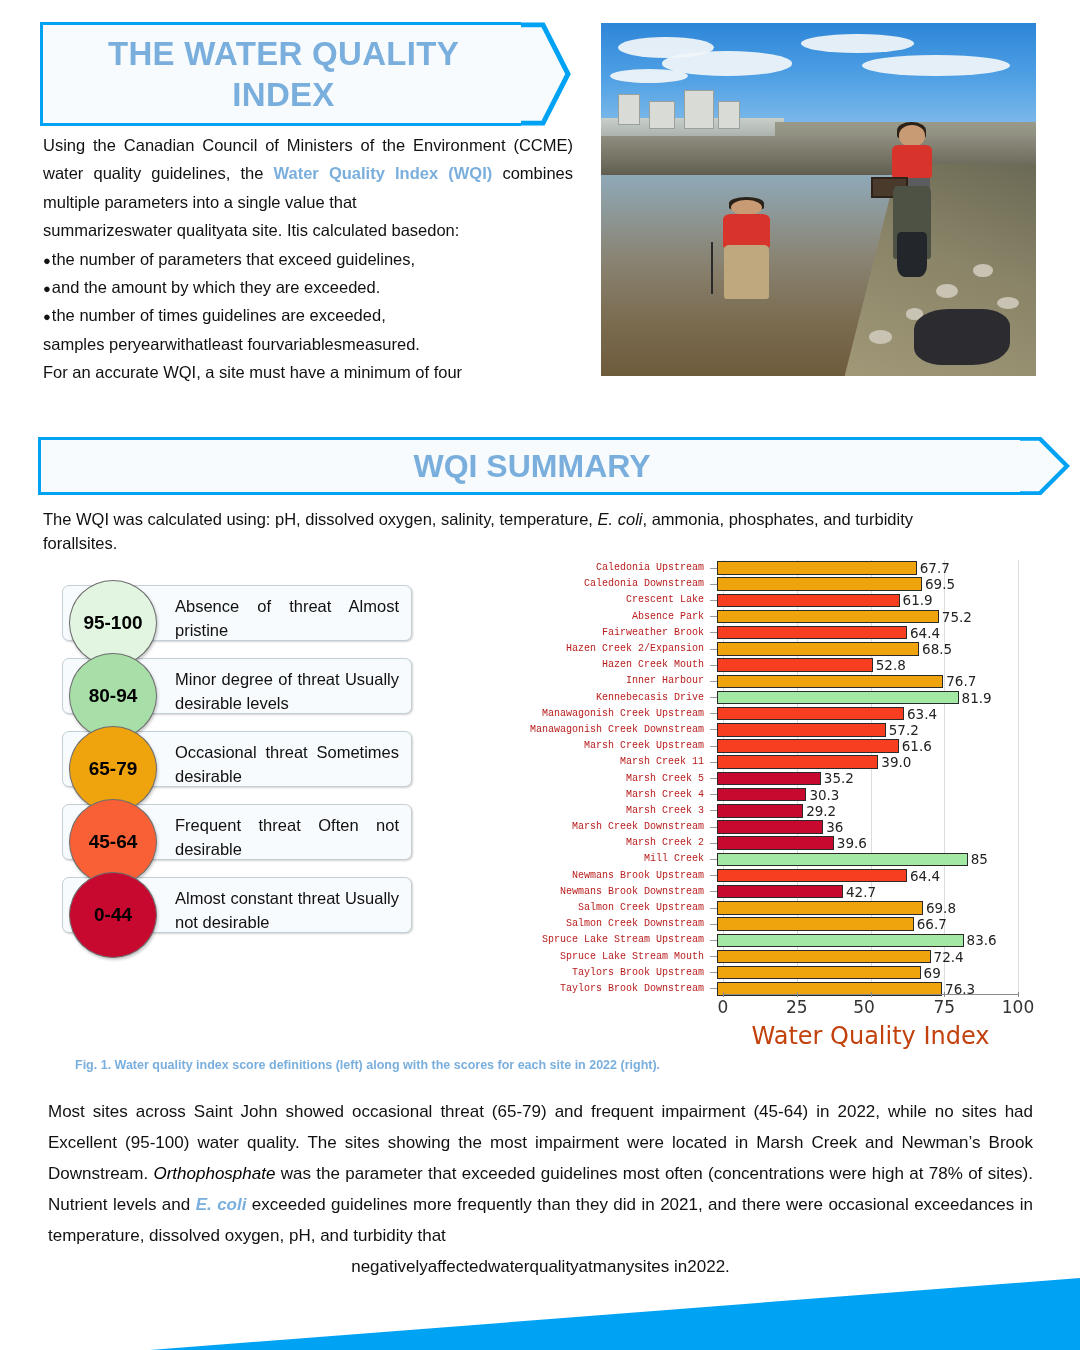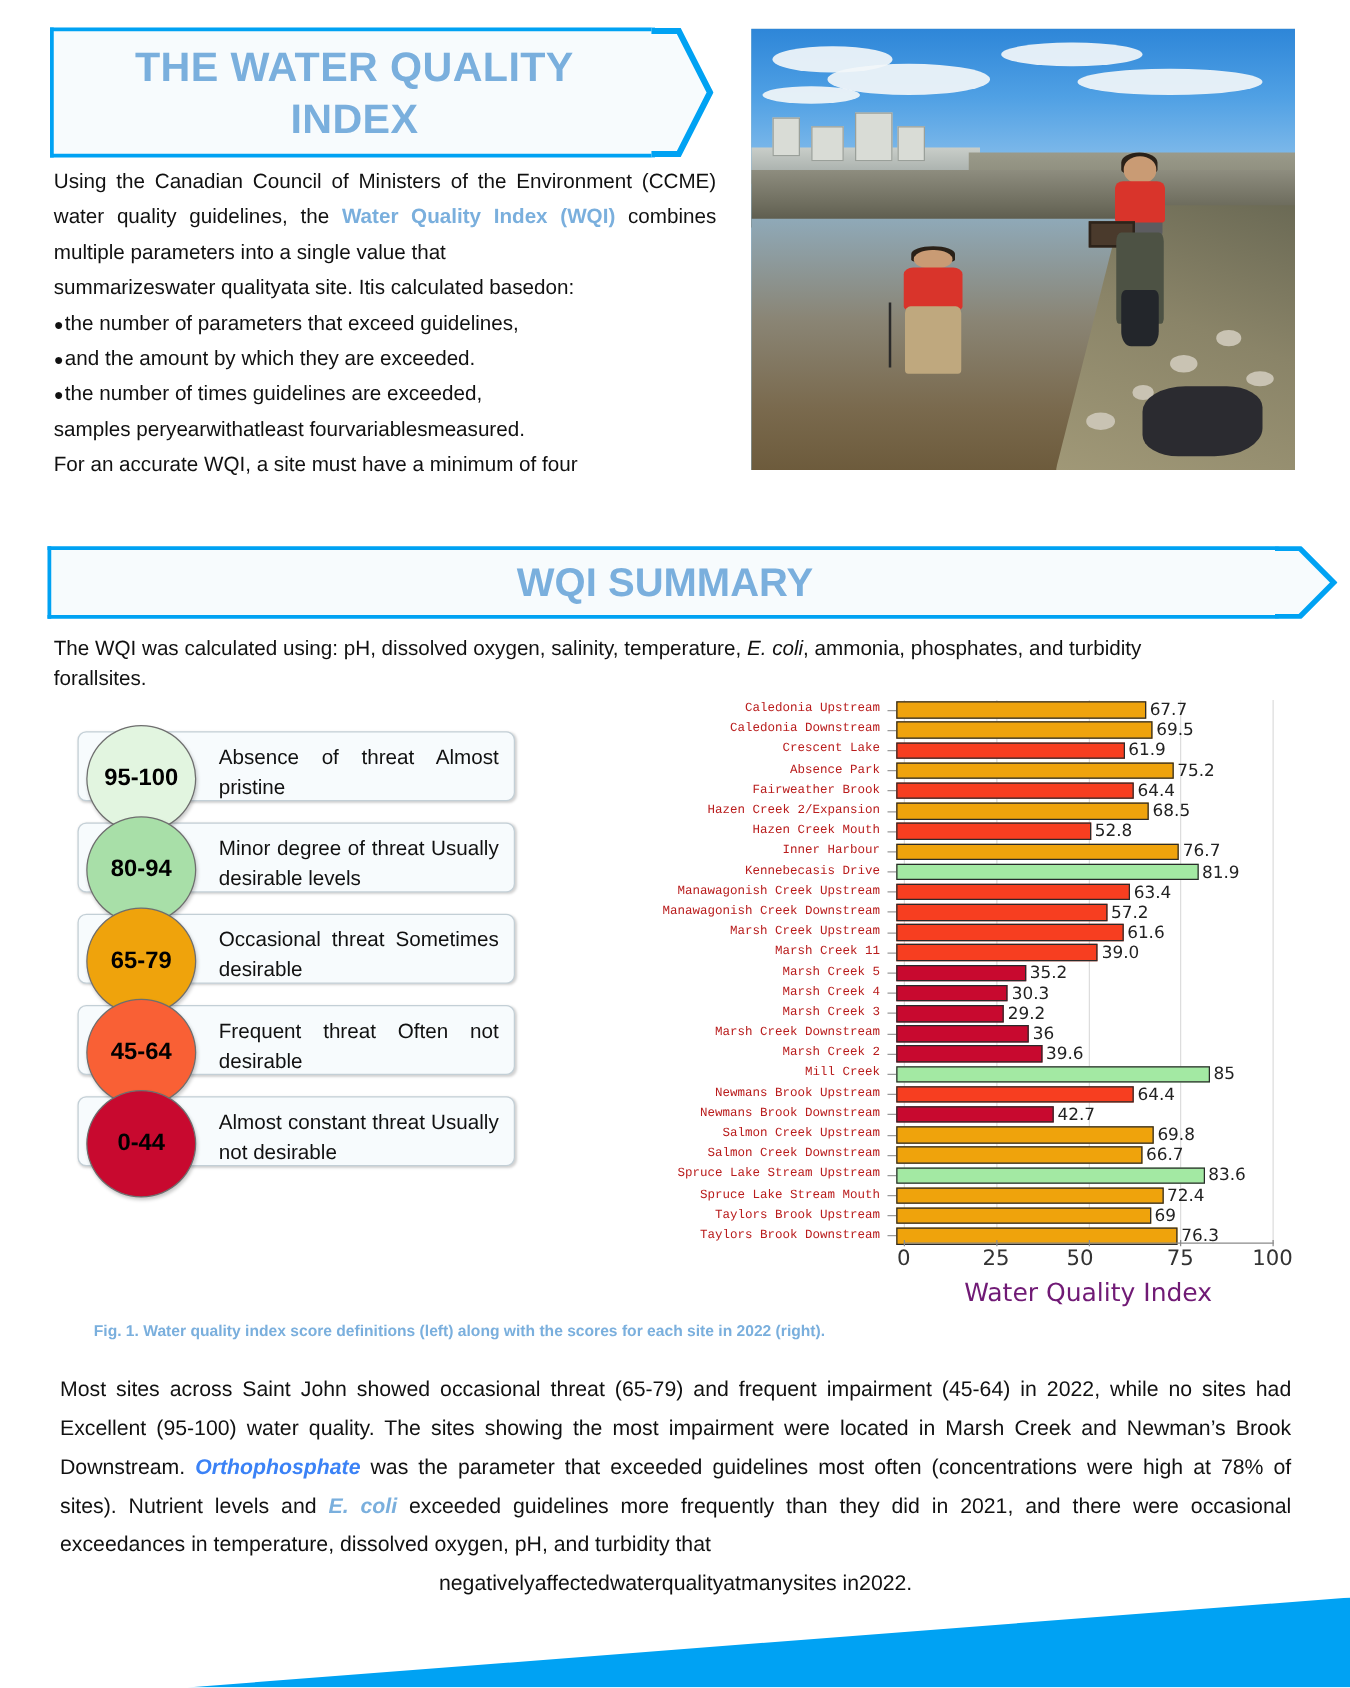--- a/index.html
+++ b/index.html
@@ -188,36 +188,36 @@
   .axis-line { position: absolute; left: 253px; top: 434px; width: 296px; height: 1px; background: #8a8a8a; }
   .xticks { position: absolute; left: 253px; top: 437px; width: 295px; height: 24px; }
   .xtick {
     position: absolute; top: 0; transform: translateX(-50%);
     font-size: 17px; color: #333;
     font-family: "DejaVu Sans", sans-serif;
   }
   .xtick-mark { position: absolute; top: -5px; width:1px; height:5px; background:#8a8a8a; }
   .xlabel {
     position: absolute; left: 253px; top: 462px; width: 295px;
-    text-align: center; font-size: 20px; color: #701a75;
+    text-align: center; font-size: 24px; color: #c2410c;
     font-family: "DejaVu Sans", sans-serif;
   }
 
   .figcaption {
     position: absolute; left: 75px; top: 1058px;
     font-size: 12.5px; font-weight: bold; color: #7AAFDD;
   }
 
   
   .bottom {
     position: absolute; left: 48px; top: 1097px; width: 985px;
     font-size: 17px; line-height: 1.82; color: #111;
     text-align: justify;
   }
-  .bottom .hl-i { color: #3b82f6; font-style: italic; font-weight: bold; }
+  .bottom .hl-i { color: #000000; font-style: italic; font-weight: normal; }
   .bottom .hl-ec { color: #7AAFDD; font-style: italic; font-weight: bold; }
   .bottom .last { text-align: center; }
 
   
   #footer {
     position: absolute; left: 0; bottom: 0; width: 1080px; height: 72px;
   }
 </style>
 </head>
 <body>

